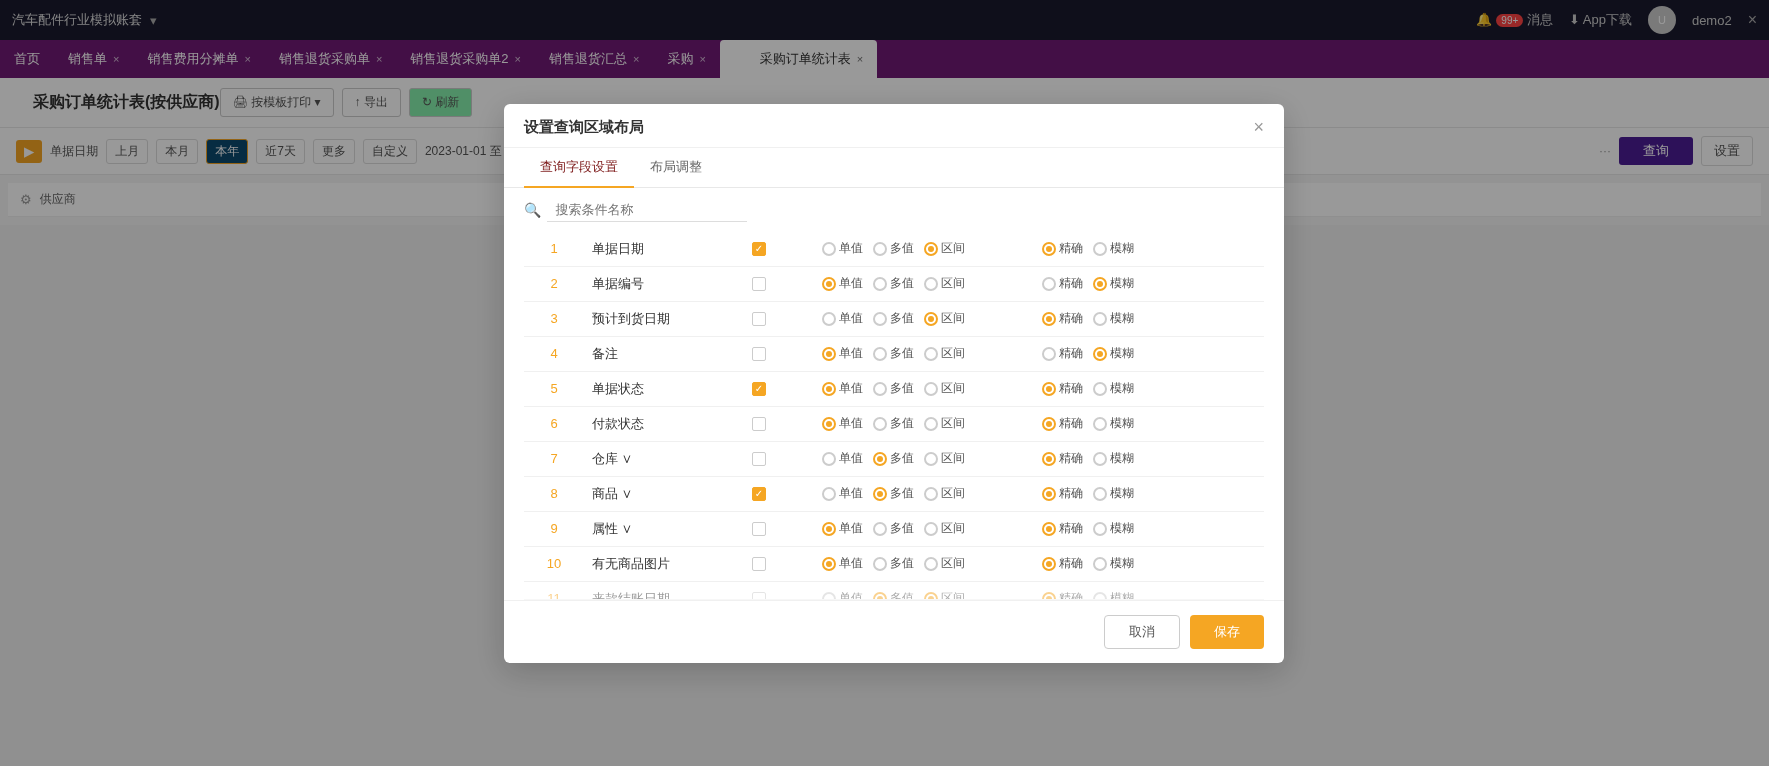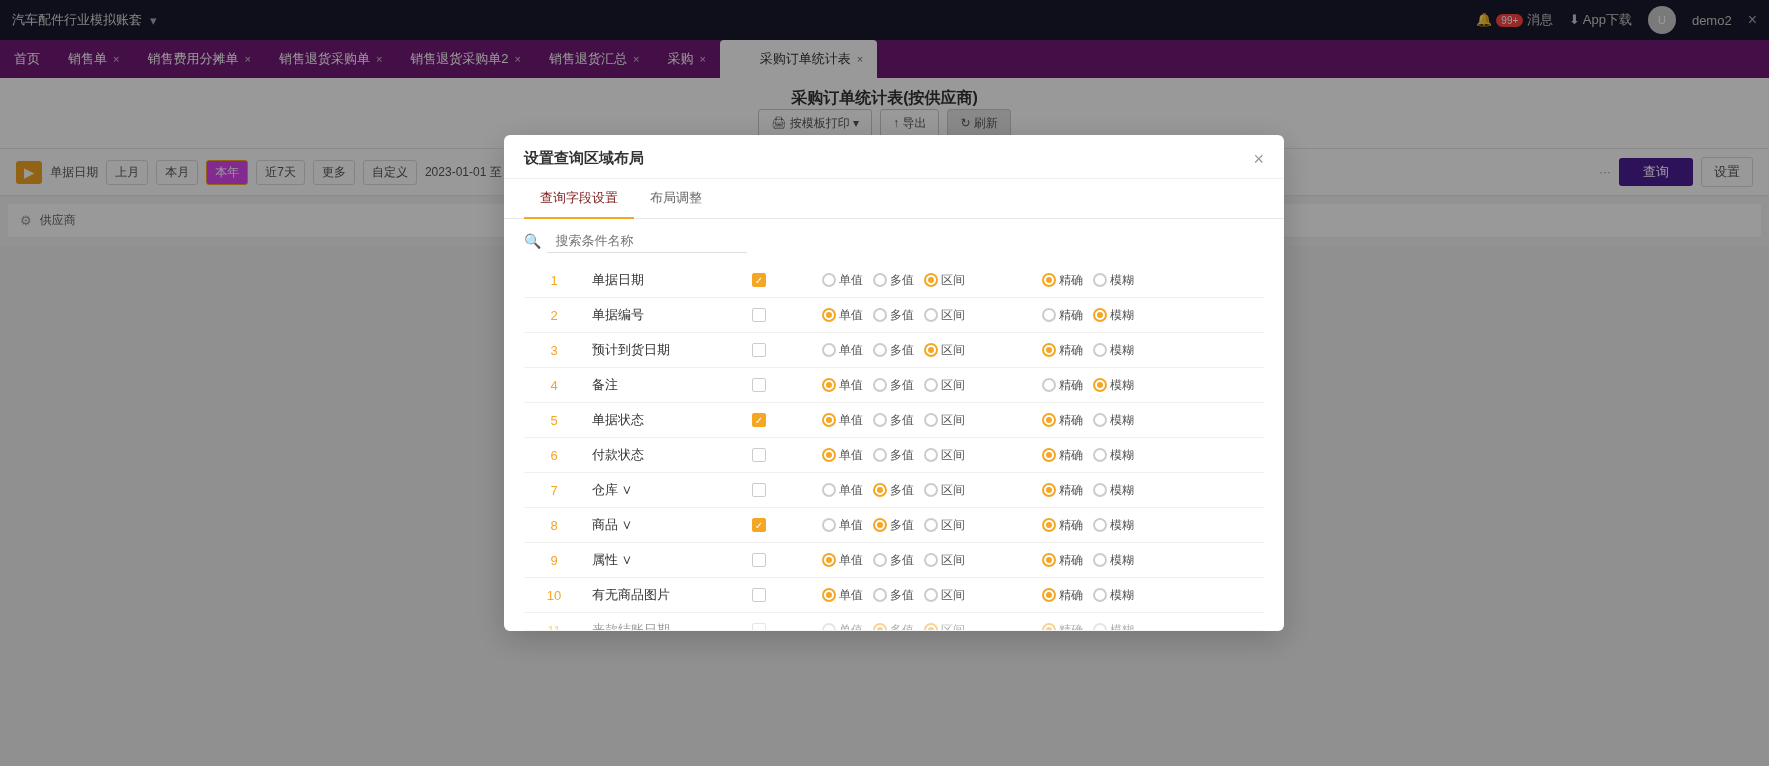--- a/index.html
+++ b/index.html
@@ -44,41 +44,40 @@
     .nav-tab .close-tab { margin-left: 6px; font-size: 11px; opacity: 0.7; }
 
     
     .page-header {
       background: #fff;
       padding: 10px 33px;
       border-bottom: 1px solid #e8e8e8;
       display: flex;
       align-items: center;
       justify-content: flex-start;
-      flex-direction: column;
     }
     .page-title { font-size: 16px; font-weight: bold; color: #333; }
     .page-actions { display: flex; align-items: center; gap: 8px; }
     .btn-print { border: 1px solid #ccc; background: #fff; padding: 5px 12px; border-radius: 3px; cursor: pointer; font-size: 12px; color: #555; }
     .btn-export { border: 1px solid #ccc; background: #fff; padding: 5px 12px; border-radius: 3px; cursor: pointer; font-size: 12px; color: #555; }
-    .btn-refresh { border: 1px solid #ccc; background: #e5e5e5; padding: 5px 12px; border-radius: 3px; cursor: pointer; font-size: 12px; color: #555; }
+    .btn-refresh { border: 1px solid #ccc; background: #86efac; padding: 5px 12px; border-radius: 3px; cursor: pointer; font-size: 12px; color: #555; }
 
     
     .filter-bar {
       background: #fff;
       padding: 8px 16px;
       display: flex;
       align-items: center;
       gap: 8px;
       border-bottom: 1px solid #e8e8e8;
     }
     .filter-toggle { background: #f5a623; color: #fff; border: none; padding: 4px 8px; border-radius: 3px; cursor: pointer; }
     .filter-label { font-size: 12px; color: #555; }
     .date-period-btn { padding: 3px 8px; border: 1px solid #ddd; background: #fff; border-radius: 3px; cursor: pointer; font-size: 12px; color: #555; }
-    .date-period-btn.active { background: #d946ef; color: #fff; border-color: #f5a623; }
+    .date-period-btn.active { background: #0c4a6e; color: #fff; border-color: #f5a623; }
     .date-range { font-size: 12px; color: #555; }
     .btn-query { background: #4c1d95; color: #fff; border: none; padding: 5px 24px; border-radius: 3px; cursor: pointer; font-size: 13px; }
     .btn-settings { background: #fff; color: #555; border: 1px solid #ddd; padding: 5px 12px; border-radius: 3px; cursor: pointer; font-size: 13px; }
 
     
     .table-area {
       background: #f5f5f5;
       padding: 8px;
     }
     .table-header-row {
@@ -601,15 +600,19 @@
         <div class="dt-cell">
           <div class="radio-group">
             <label class="radio-item"><div class="radio-circle checked"></div>精确</label>
             <label class="radio-item"><div class="radio-circle"></div>模糊</label>
           </div>
         </div>
       </div>
 
     </div>
 
+    <div class="dialog-footer">
+      <button class="btn-cancel">取消</button>
+      <button class="btn-save">保存</button>
+    </div>
 
   </div>
 </div>
 
 </body></html>

